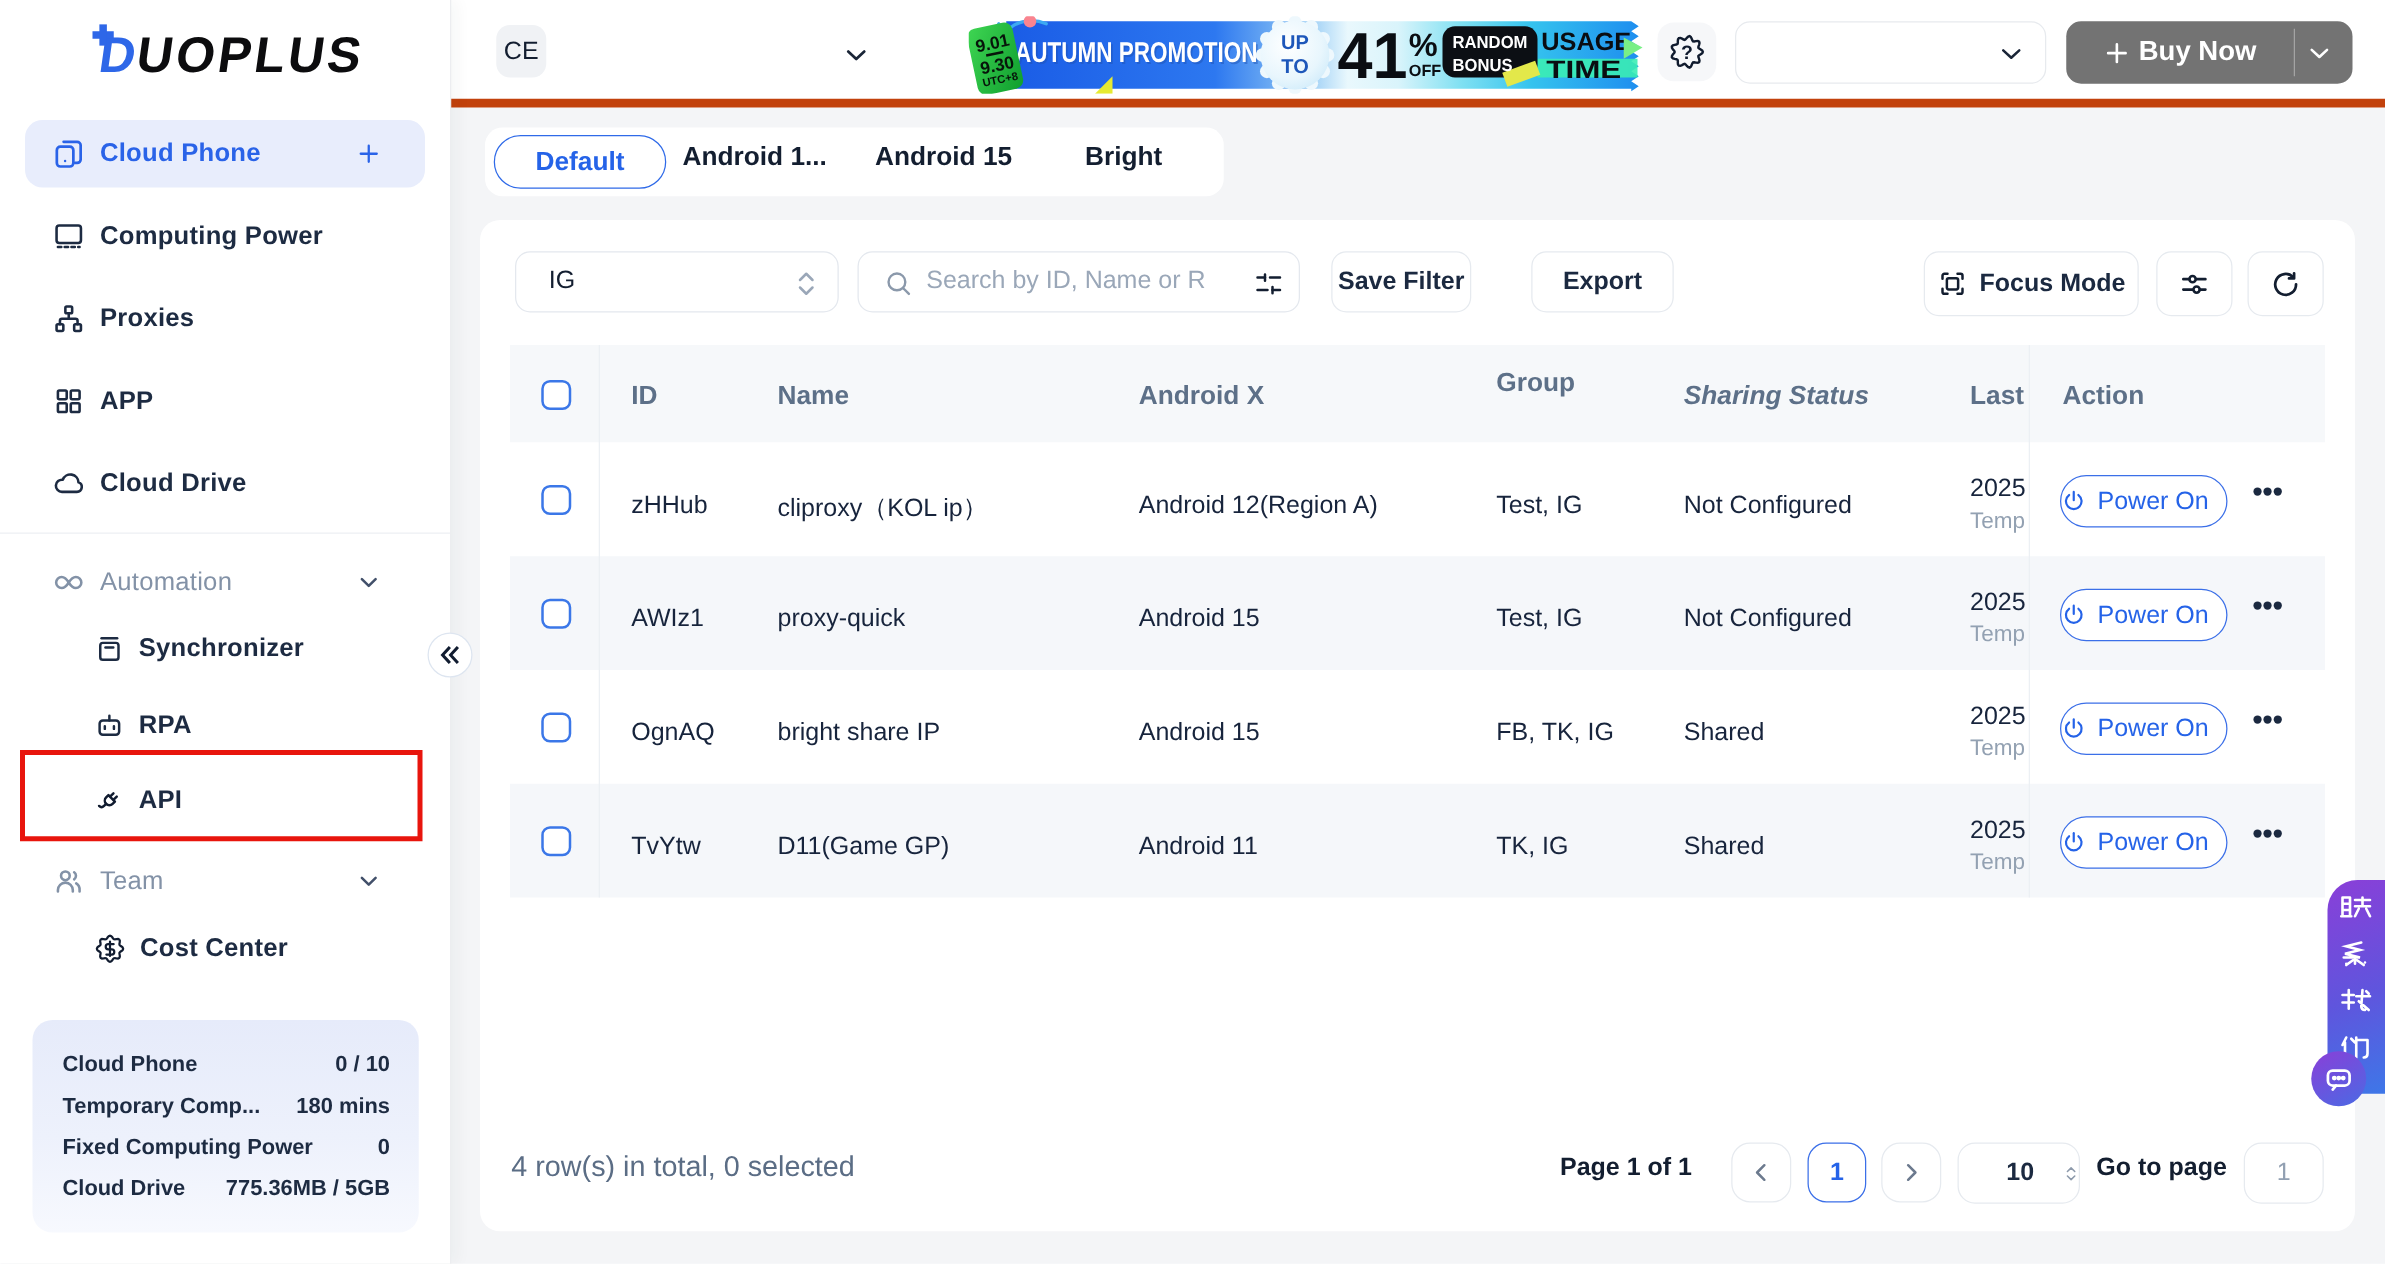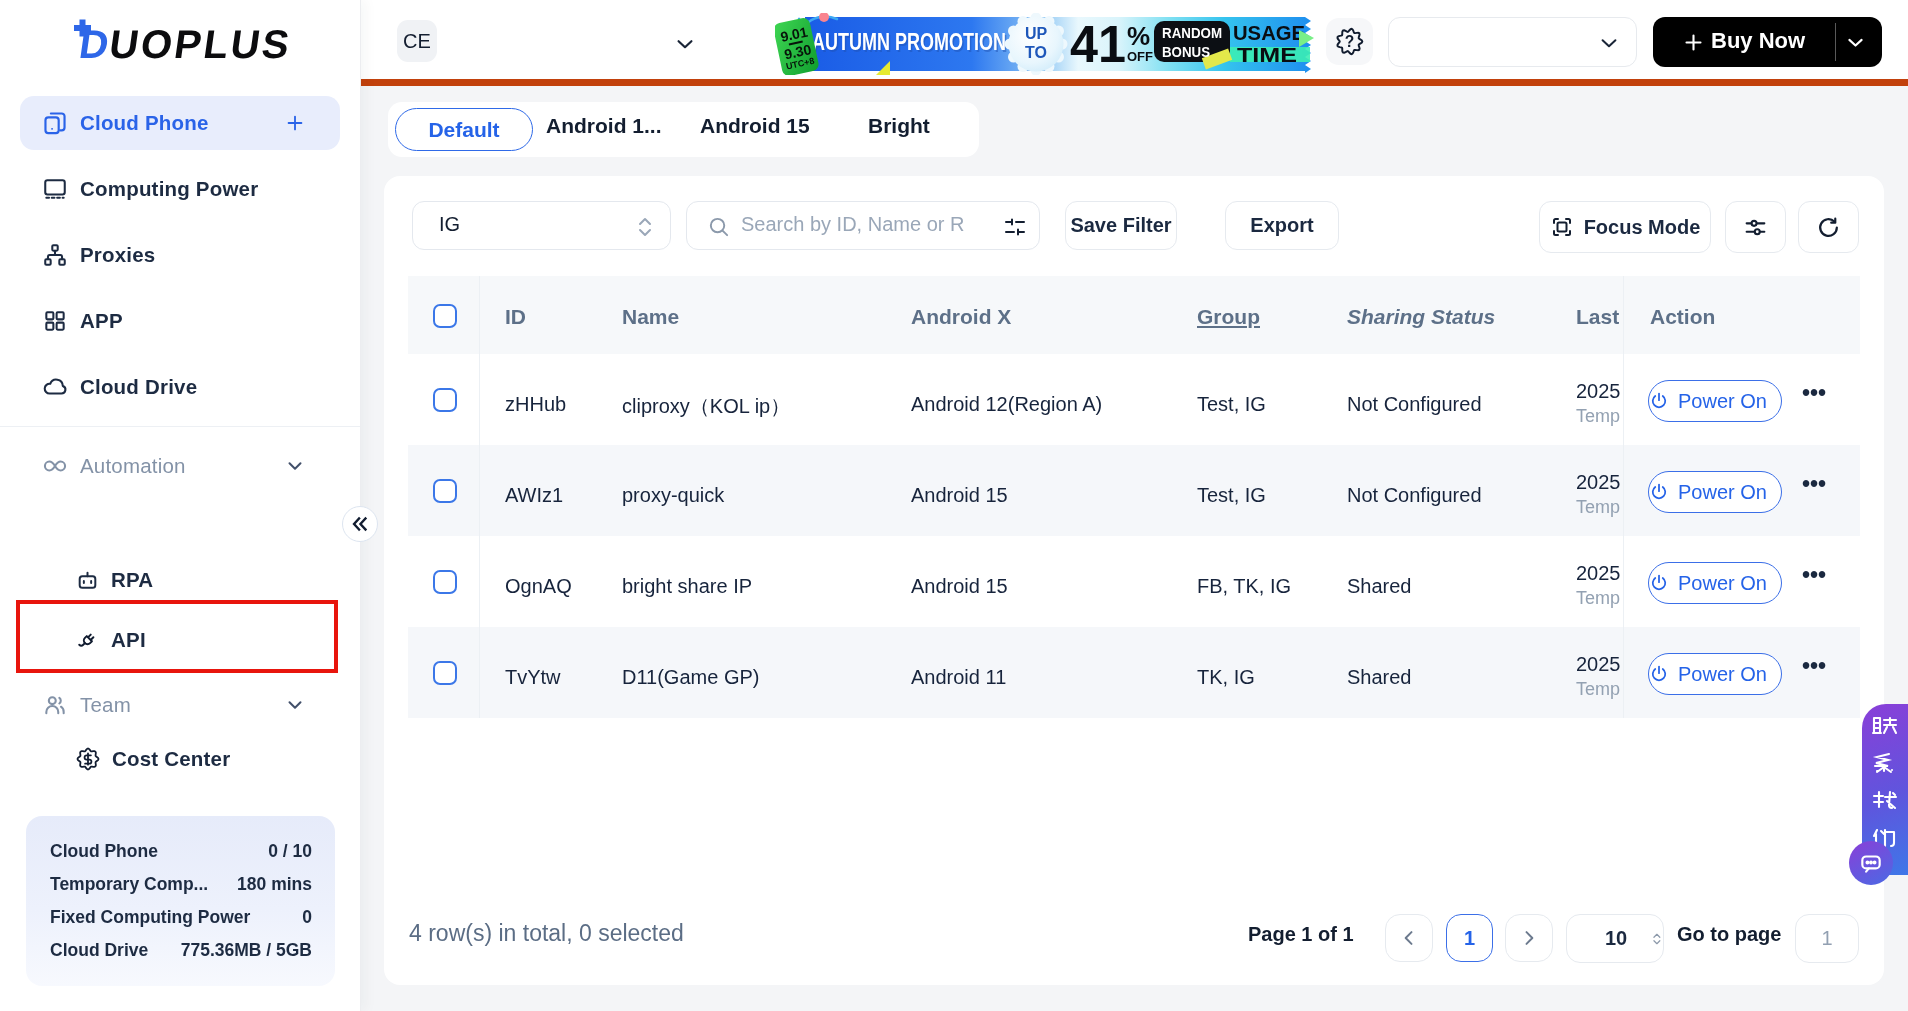--- a/index.html
+++ b/index.html
@@ -95,20 +95,28 @@
   <div class="abs" style="left:0;top:426px;width:360px;height:1px;background:#edf0f4;"></div>
 
   <div class="navitem parent" style="top:439px;">
     <svg width="26" height="26" viewBox="0 0 24 24" fill="none" stroke="#8392a7" stroke-width="1.9" stroke-linecap="round">
         <path d="M12 12c-1.6-2.6-3-4.1-5.2-4.1a4.1 4.1 0 0 0 0 8.2c2.2 0 3.6-1.5 5.2-4.1zm0 0c1.6 2.6 3 4.1 5.2 4.1a4.1 4.1 0 0 0 0-8.2c-2.2 0-3.6 1.5-5.2 4.1z"></path>
       </svg>
     Automation
     <svg class="chev-end" width="22" height="22" viewBox="0 0 24 24" stroke="#42506a" stroke-width="2.2" fill="none" stroke-linecap="round" stroke-linejoin="round">
         <path d="M6 9l6 6 6-6"></path>
       </svg>
+  </div>
+  <div class="navitem sub" style="top:492px;">
+    <svg width="25" height="25" viewBox="0 0 24 24" fill="none" stroke="#1d2b42" stroke-width="1.9" stroke-linecap="round">
+        <path d="M6 3.5h12"></path>
+        <rect x="5" y="7" width="14" height="13" rx="2"></rect>
+        <path d="M9 10.5h6"></path>
+      </svg>
+    Synchronizer
   </div>
   <div class="navitem sub" style="top:553px;">
     <svg width="25" height="25" viewBox="0 0 24 24" fill="none" stroke="#1d2b42" stroke-width="1.9" stroke-linecap="round">
         <rect x="4.5" y="8" width="15" height="11" rx="2.5"></rect>
         <path d="M12 8V4.5"></path>
         <path d="M8.5 12.5v2M15.5 12.5v2"></path>
       </svg>
     RPA
   </div>
   <div class="navitem sub" style="top:613px;">
@@ -260,21 +268,21 @@
         <path d="M25.4 13.5 L24.95 14.5 L23.84 15.32 L22.69 15.96 L22.05 16.61 L22.12 17.52 L22.59 18.75 L22.91 20.09 L22.62 21.15 L21.62 21.62 L20.25 21.54 L18.95 21.29 L18.05 21.38 L17.52 22.12 L17.09 23.37 L16.47 24.6 L15.57 25.22 L14.5 24.95 L13.5 24.0 L12.67 22.97 L11.92 22.46 L11.04 22.69 L9.91 23.37 L8.64 23.91 L7.55 23.81 L6.91 22.91 L6.75 21.54 L6.78 20.22 L6.53 19.35 L5.71 18.95 L4.41 18.75 L3.09 18.36 L2.32 17.57 L2.4 16.47 L3.16 15.32 L4.03 14.33 L4.4 13.5 L4.03 12.67 L3.16 11.68 L2.4 10.53 L2.32 9.43 L3.09 8.64 L4.41 8.25 L5.71 8.05 L6.53 7.65 L6.78 6.78 L6.75 5.46 L6.91 4.09 L7.55 3.19 L8.64 3.09 L9.91 3.63 L11.04 4.31 L11.92 4.54 L12.67 4.03 L13.5 3.0 L14.5 2.05 L15.57 1.78 L16.47 2.4 L17.09 3.63 L17.52 4.88 L18.05 5.62 L18.95 5.71 L20.25 5.46 L21.62 5.38 L22.62 5.85 L22.91 6.91 L22.59 8.25 L22.12 9.48 L22.05 10.39 L22.69 11.04 L23.84 11.68 L24.95 12.5 L25.4 13.5 Z"></path>
         <text x="13.5" y="18.6" font-size="14.5" font-weight="bold" fill="#101b2e" stroke="none" text-anchor="middle" font-family="Liberation Sans">?</text>
       </svg>
   </div>
 
   <div class="abs" style="left:1028px;top:17px;width:249px;height:50px;background:#fff;border:1px solid #e7eaee;border-radius:12px;"></div>
   <svg class="abs" style="left:1238px;top:32px;" width="22" height="22" viewBox="0 0 24 24" fill="none" stroke="#1a2537" stroke-width="2.2" stroke-linecap="round" stroke-linejoin="round">
       <path d="M5 9l7 6.5L19 9"></path>
     </svg>
 
-  <div class="abs" style="left:1293px;top:17px;width:229px;height:50px;background:#000000;border-radius:12px;">
+  <div class="abs" style="left:1293px;top:17px;width:229px;height:50px;background:#737373;border-radius:12px;">
     <svg class="abs" style="left:30px;top:15px;" width="21" height="21" viewBox="0 0 24 24" fill="none" stroke="#fff" stroke-width="2.4" stroke-linecap="round">
         <path d="M12 4v16M4 12h16"></path>
       </svg>
     <div class="abs" style="left:58px;top:11px;font-size:22px;font-weight:700;color:#fff;">Buy Now</div>
     <div class="abs" style="left:182px;top:6px;width:1px;height:38px;background:rgba(255,255,255,.35);"></div>
     <svg class="abs" style="left:192px;top:15px;" width="21" height="21" viewBox="0 0 24 24" fill="none" stroke="#fff" stroke-width="2.4" stroke-linecap="round" stroke-linejoin="round">
         <path d="M5 9l7 6.5L19 9"></path>
       </svg>
   </div>
 </div>
@@ -325,21 +333,21 @@
     <svg width="25" height="25" viewBox="0 0 24 24" fill="none" stroke="#131e30" stroke-width="2.1" stroke-linecap="round" stroke-linejoin="round">
         <path d="M20 12a8 8 0 1 1-2.4-5.7"></path>
         <path d="M18.5 3.5V7.4h-3.9"></path>
       </svg>
   </div>
 
   <div class="abs" style="left:24px;top:100px;width:1452px;height:78px;background:#f6f8fa;">
     <div class="hcell" style="left:97px;top:29px;">ID</div>
     <div class="hcell" style="left:214px;top:29px;">Name</div>
     <div class="hcell" style="left:503px;top:29px;">Android X</div>
-    <div class="hcell" style="left:789px;top:29px;text-decoration:underline;">Group</div>
+    <div class="hcell" style="left:789px;top:19px;">Group</div>
     <div class="hcell" style="left:939px;top:29px;font-style:italic;">Sharing Status</div>
     <div class="hcell" style="left:1168px;top:29px;">Last</div>
     <div class="hcell" style="left:1242px;top:29px;">Action</div>
     <div class="checkbox" style="left:25px;top:28px;"></div>
   </div>
 
   <div class="abs" style="left:24px;top:178px;width:1452px;height:91px;background:#fff;"></div>
   <div class="abs" style="left:24px;top:269px;width:1452px;height:91px;background:#f5f7fa;"></div>
   <div class="abs" style="left:24px;top:360px;width:1452px;height:91px;background:#fff;"></div>
   <div class="abs" style="left:24px;top:451px;width:1452px;height:91px;background:#f5f7fa;"></div>

